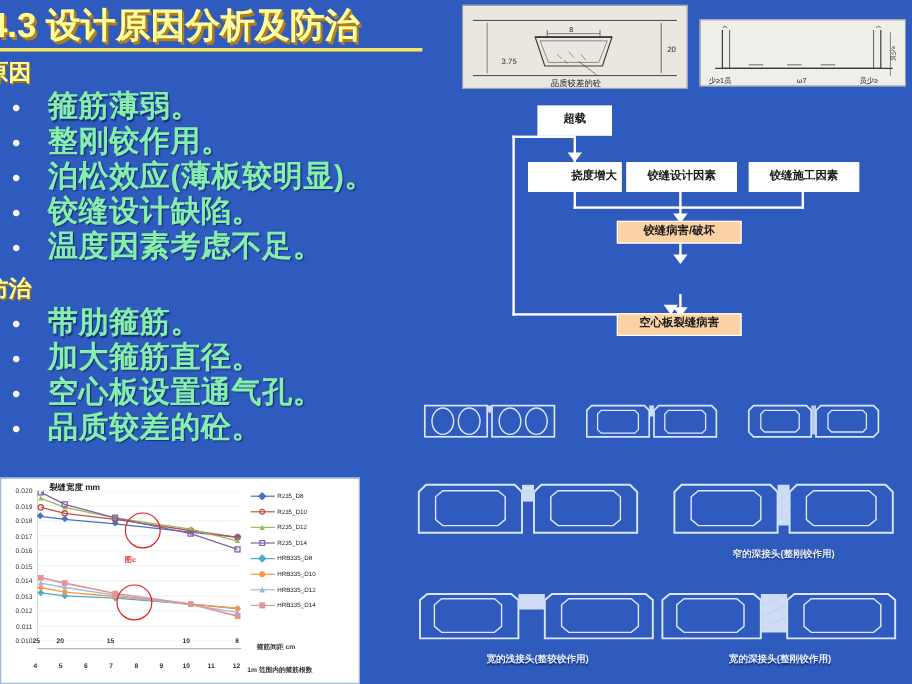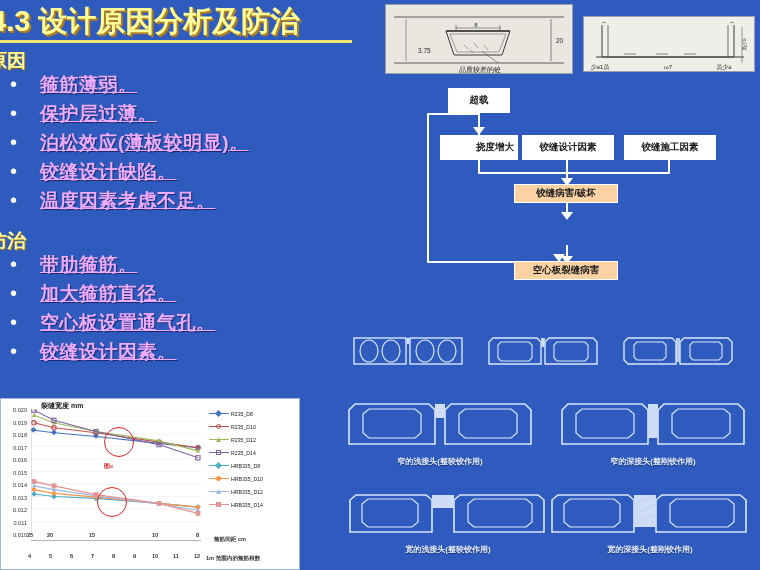--- a/index.html
+++ b/index.html
@@ -56,26 +56,25 @@
   }
   .bullet-dot {
     color: #ffffff;
     font-size: 20px;
     line-height: 1;
     width: 30px;
     display: inline-block;
     text-align: left;
   }
   .bullet-text {
-    font-size: 19px;
+    font-size: 25px;
     font-weight: bold;
-    color: #f0abfc;
+    color: #86efac;
     text-shadow: 1px 1px 1px rgba(20,40,110,.9);
     letter-spacing: .5px;
-    text-decoration: underline;
   }
 
   
   .photo {
     position: absolute;
     background: #e9e7e0;
     border: 1px solid #9aa0aa;
     overflow: hidden;
   }
   #photo-a { left: 385px; top: 4px; width: 188px; height: 70px; }
@@ -193,21 +192,21 @@
   <div id="title-rule"></div>
 
   <div class="heading" id="heading-cause">原因</div>
 
   <div class="bullet-row" style="top:72px">
     <span class="bullet-dot">•</span>
     <span class="bullet-text">箍筋薄弱。</span>
   </div>
   <div class="bullet-row" style="top:101px">
     <span class="bullet-dot">•</span>
-    <span class="bullet-text">保护层过薄。</span>
+    <span class="bullet-text">整刚铰作用。</span>
   </div>
   <div class="bullet-row" style="top:130px">
     <span class="bullet-dot">•</span>
     <span class="bullet-text">泊松效应(薄板较明显)。</span>
   </div>
   <div class="bullet-row" style="top:159px">
     <span class="bullet-dot">•</span>
     <span class="bullet-text">铰缝设计缺陷。</span>
   </div>
   <div class="bullet-row" style="top:188px">
@@ -224,21 +223,21 @@
   <div class="bullet-row" style="top:281px">
     <span class="bullet-dot">•</span>
     <span class="bullet-text">加大箍筋直径。</span>
   </div>
   <div class="bullet-row" style="top:310px">
     <span class="bullet-dot">•</span>
     <span class="bullet-text">空心板设置通气孔。</span>
   </div>
   <div class="bullet-row" style="top:339px">
     <span class="bullet-dot">•</span>
-    <span class="bullet-text">铰缝设计因素。</span>
+    <span class="bullet-text">品质较差的砼。</span>
   </div>
 
   <div class="photo" id="photo-a">
     <svg width="188" height="70" viewBox="0 0 188 70">
       <rect x="0" y="0" width="188" height="70" fill="#e9e7e0"></rect>
       <line x1="8" y1="12" x2="178" y2="12" stroke="#3b3b3b" stroke-width="0.8"></line>
       <line x1="8" y1="58" x2="178" y2="58" stroke="#3b3b3b" stroke-width="0.8"></line>
       <path d="M60 26 L124 26 L116 50 L68 50 Z" fill="none" stroke="#3b3b3b" stroke-width="1"></path>
       <path d="M64 29 L120 29 L113 47 L71 47 Z" fill="none" stroke="#6a6a6a" stroke-width="0.6"></path>
       <line x1="60" y1="26" x2="124" y2="26" stroke="#3b3b3b" stroke-width="1.4"></line>
@@ -351,21 +350,20 @@
   </div>
 
   <div class="slab-row" style="left:345px; top:400px; width:190px; height:72px;">
     <svg width="190" height="60" viewBox="0 0 190 60">
       <path d="M4 10 L10 4 L84 4 L90 10 L90 44 L4 44 Z" fill="none" stroke="#dbe6fb" stroke-width="1.6"></path>
       <path d="M100 10 L106 4 L180 4 L186 10 L186 44 L100 44 Z" fill="none" stroke="#dbe6fb" stroke-width="1.6"></path>
       <path d="M18 14 L24 9 L70 9 L76 14 L76 33 L70 38 L24 38 L18 33 Z" fill="none" stroke="#dbe6fb" stroke-width="1.2"></path>
       <path d="M114 14 L120 9 L166 9 L172 14 L172 33 L166 38 L120 38 L114 33 Z" fill="none" stroke="#dbe6fb" stroke-width="1.2"></path>
       <path d="M90 4 L100 4 L100 18 L90 18 Z" fill="#cfdcf5"></path>
     </svg>
-    <div class="cap" style="top:56px;">窄的浅接头(整较铰作用)</div>
   </div>
 
   <div class="slab-row" style="left:558px; top:400px; width:190px; height:72px;">
     <svg width="190" height="60" viewBox="0 0 190 60">
       <path d="M4 10 L10 4 L84 4 L90 10 L90 44 L4 44 Z" fill="none" stroke="#dbe6fb" stroke-width="1.6"></path>
       <path d="M100 10 L106 4 L180 4 L186 10 L186 44 L100 44 Z" fill="none" stroke="#dbe6fb" stroke-width="1.6"></path>
       <path d="M18 14 L24 9 L70 9 L76 14 L76 33 L70 38 L24 38 L18 33 Z" fill="none" stroke="#dbe6fb" stroke-width="1.2"></path>
       <path d="M114 14 L120 9 L166 9 L172 14 L172 33 L166 38 L120 38 L114 33 Z" fill="none" stroke="#dbe6fb" stroke-width="1.2"></path>
       <path d="M90 4 L100 4 L100 38 L90 38 Z" fill="#cfdcf5"></path>
       <g stroke="#b9cdee" stroke-width="0.6">

